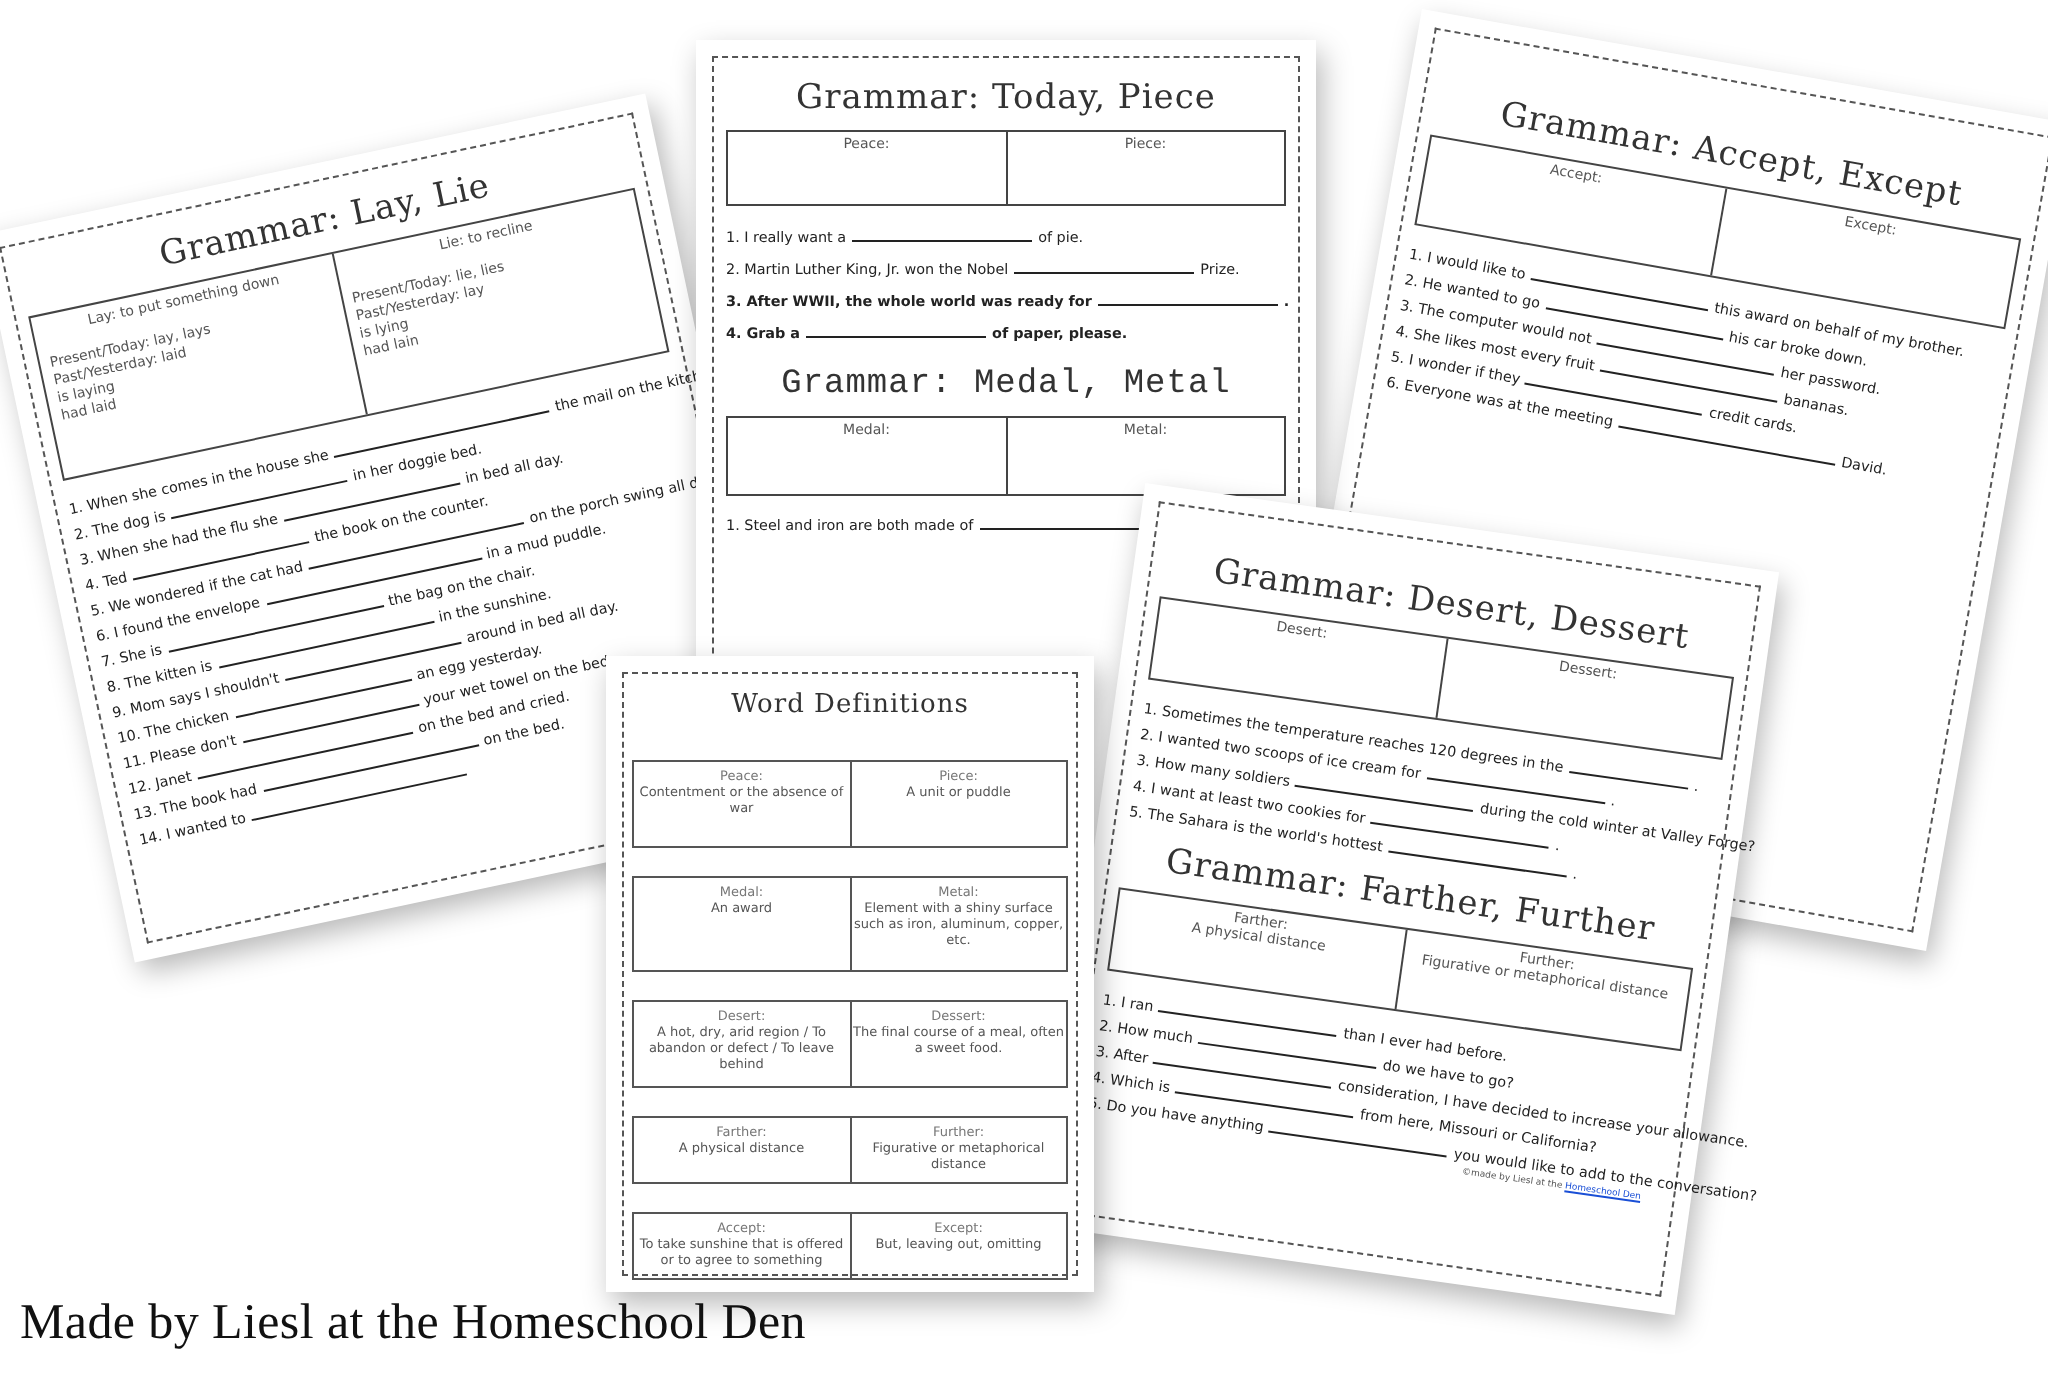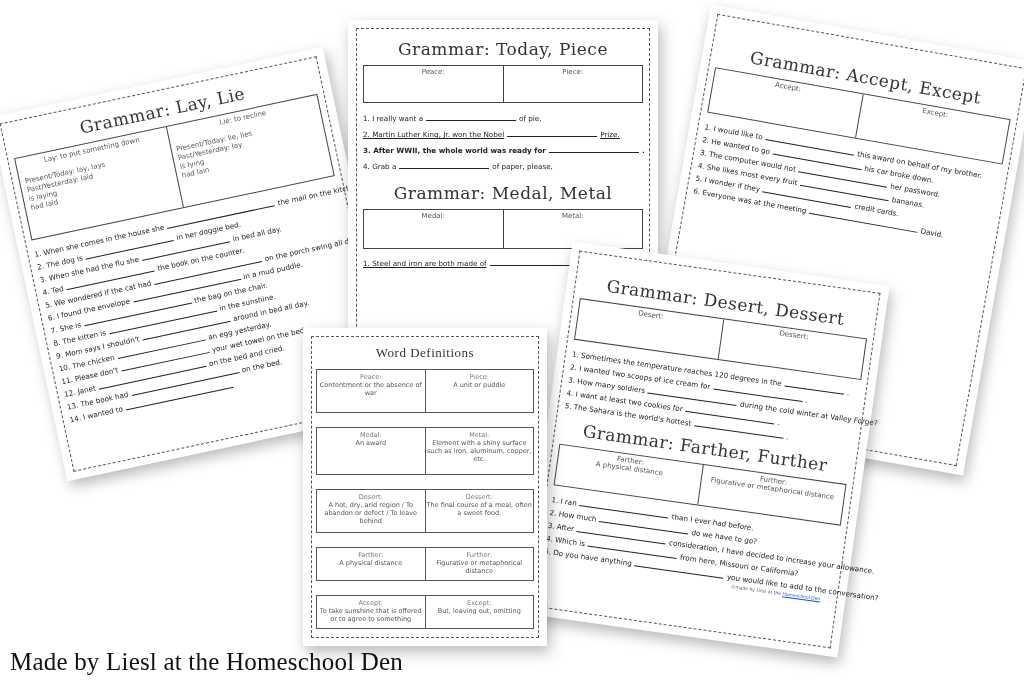--- a/index.html
+++ b/index.html
@@ -89,30 +89,30 @@
 
 <div class="sheet" style="left:348px; top:20px; width:310px; height:420px;">
   <div class="inner">
     <div class="title">Grammar: Today, Piece</div>
     <div class="box2" style="height:36px;">
       <div class="cell">Peace:</div>
       <div class="cell">Piece:</div>
     </div>
     <div style="margin-top:6px;">
       <div class="q" style="line-height:16px;"><span>1. I really want a</span><span class="blank"></span><span>of pie.</span></div>
-      <div class="q" style="line-height:16px;text-decoration:underline;"><span>2. Martin Luther King, Jr. won the Nobel</span><span class="blank"></span><span>Prize.</span></div>
+      <div class="q" style="line-height:16px;"><span>2. Martin Luther King, Jr. won the Nobel</span><span class="blank"></span><span>Prize.</span></div>
       <div class="q" style="line-height:16px;font-weight:bold;"><span>3. After WWII, the whole world was ready for</span><span class="blank"></span><span>.</span></div>
-      <div class="q" style="line-height:16px;"><span>4. Grab a</span><span class="blank"></span><span>of paper, please.</span></div>
+      <div class="q" style="line-height:16px;font-weight:bold;"><span>4. Grab a</span><span class="blank"></span><span>of paper, please.</span></div>
     </div>
-    <div class="title" style="margin-top:8px;">Grammar: Medal, Metal</div>
+    <div class="title" style="margin-top:8px;font-family:Liberation Mono, monospace;">Grammar: Medal, Metal</div>
     <div class="box2" style="height:38px;">
       <div class="cell">Medal:</div>
       <div class="cell">Metal:</div>
     </div>
-    <div class="q" style="margin-top:8px;text-decoration:underline;"><span>1. Steel and iron are both made of</span><span class="blank l"></span></div>
+    <div class="q" style="margin-top:8px;"><span>1. Steel and iron are both made of</span><span class="blank l"></span></div>
     <div class="q" style="margin-top:10px; padding-left:230px;"><span>aluminum</span></div>
     <div class="q" style="margin-top:14px; padding-left:230px;"><span>the</span></div>
   </div>
 </div>
 
 <div class="sheet" style="left:545px; top:262px; width:320px; height:375px; transform:rotate(8deg);">
   <div class="inner">
     <div class="title" style="margin-top:14px;">Grammar: Desert, Dessert</div>
     <div class="box2" style="height:40px;">
       <div class="cell">Desert:</div>
@@ -142,21 +142,21 @@
       <div class="q"><span>3. After</span><span class="blank"></span><span>consideration, I have decided to increase your allowance.</span></div>
       <div class="q"><span>4. Which is</span><span class="blank"></span><span>from here, Missouri or California?</span></div>
       <div class="q"><span>5. Do you have anything</span><span class="blank"></span><span>you would like to add to the conversation?</span></div>
     </div>
     <div class="copy"><span>©made by Liesl at the</span> <span class="lnk">Homeschool Den</span></div>
   </div>
 </div>
 
 <div class="sheet" style="left:303px; top:328px; width:244px; height:318px;">
   <div class="inner defs" style="padding:4px 0;">
-    <div class="title" style="font-size:13px; margin:4px 0 8px;font-family:Liberation Serif, serif;">Word Definitions</div>
+    <div class="title" style="font-size:13px; margin:4px 0 20px;">Word Definitions</div>
     <div class="row">
       <div class="cell"><span class="hd">Peace:</span><span>Contentment or the absence of war</span></div>
       <div class="cell"><span class="hd">Piece:</span><span>A unit or puddle</span></div>
     </div>
     <div class="row" style="height:46px;">
       <div class="cell"><span class="hd">Medal:</span><span>An award</span></div>
       <div class="cell"><span class="hd">Metal:</span><span>Element with a shiny surface such as iron, aluminum, copper, etc.</span></div>
     </div>
     <div class="row">
       <div class="cell"><span class="hd">Desert:</span><span>A hot, dry, arid region / To abandon or defect / To leave behind</span></div>

